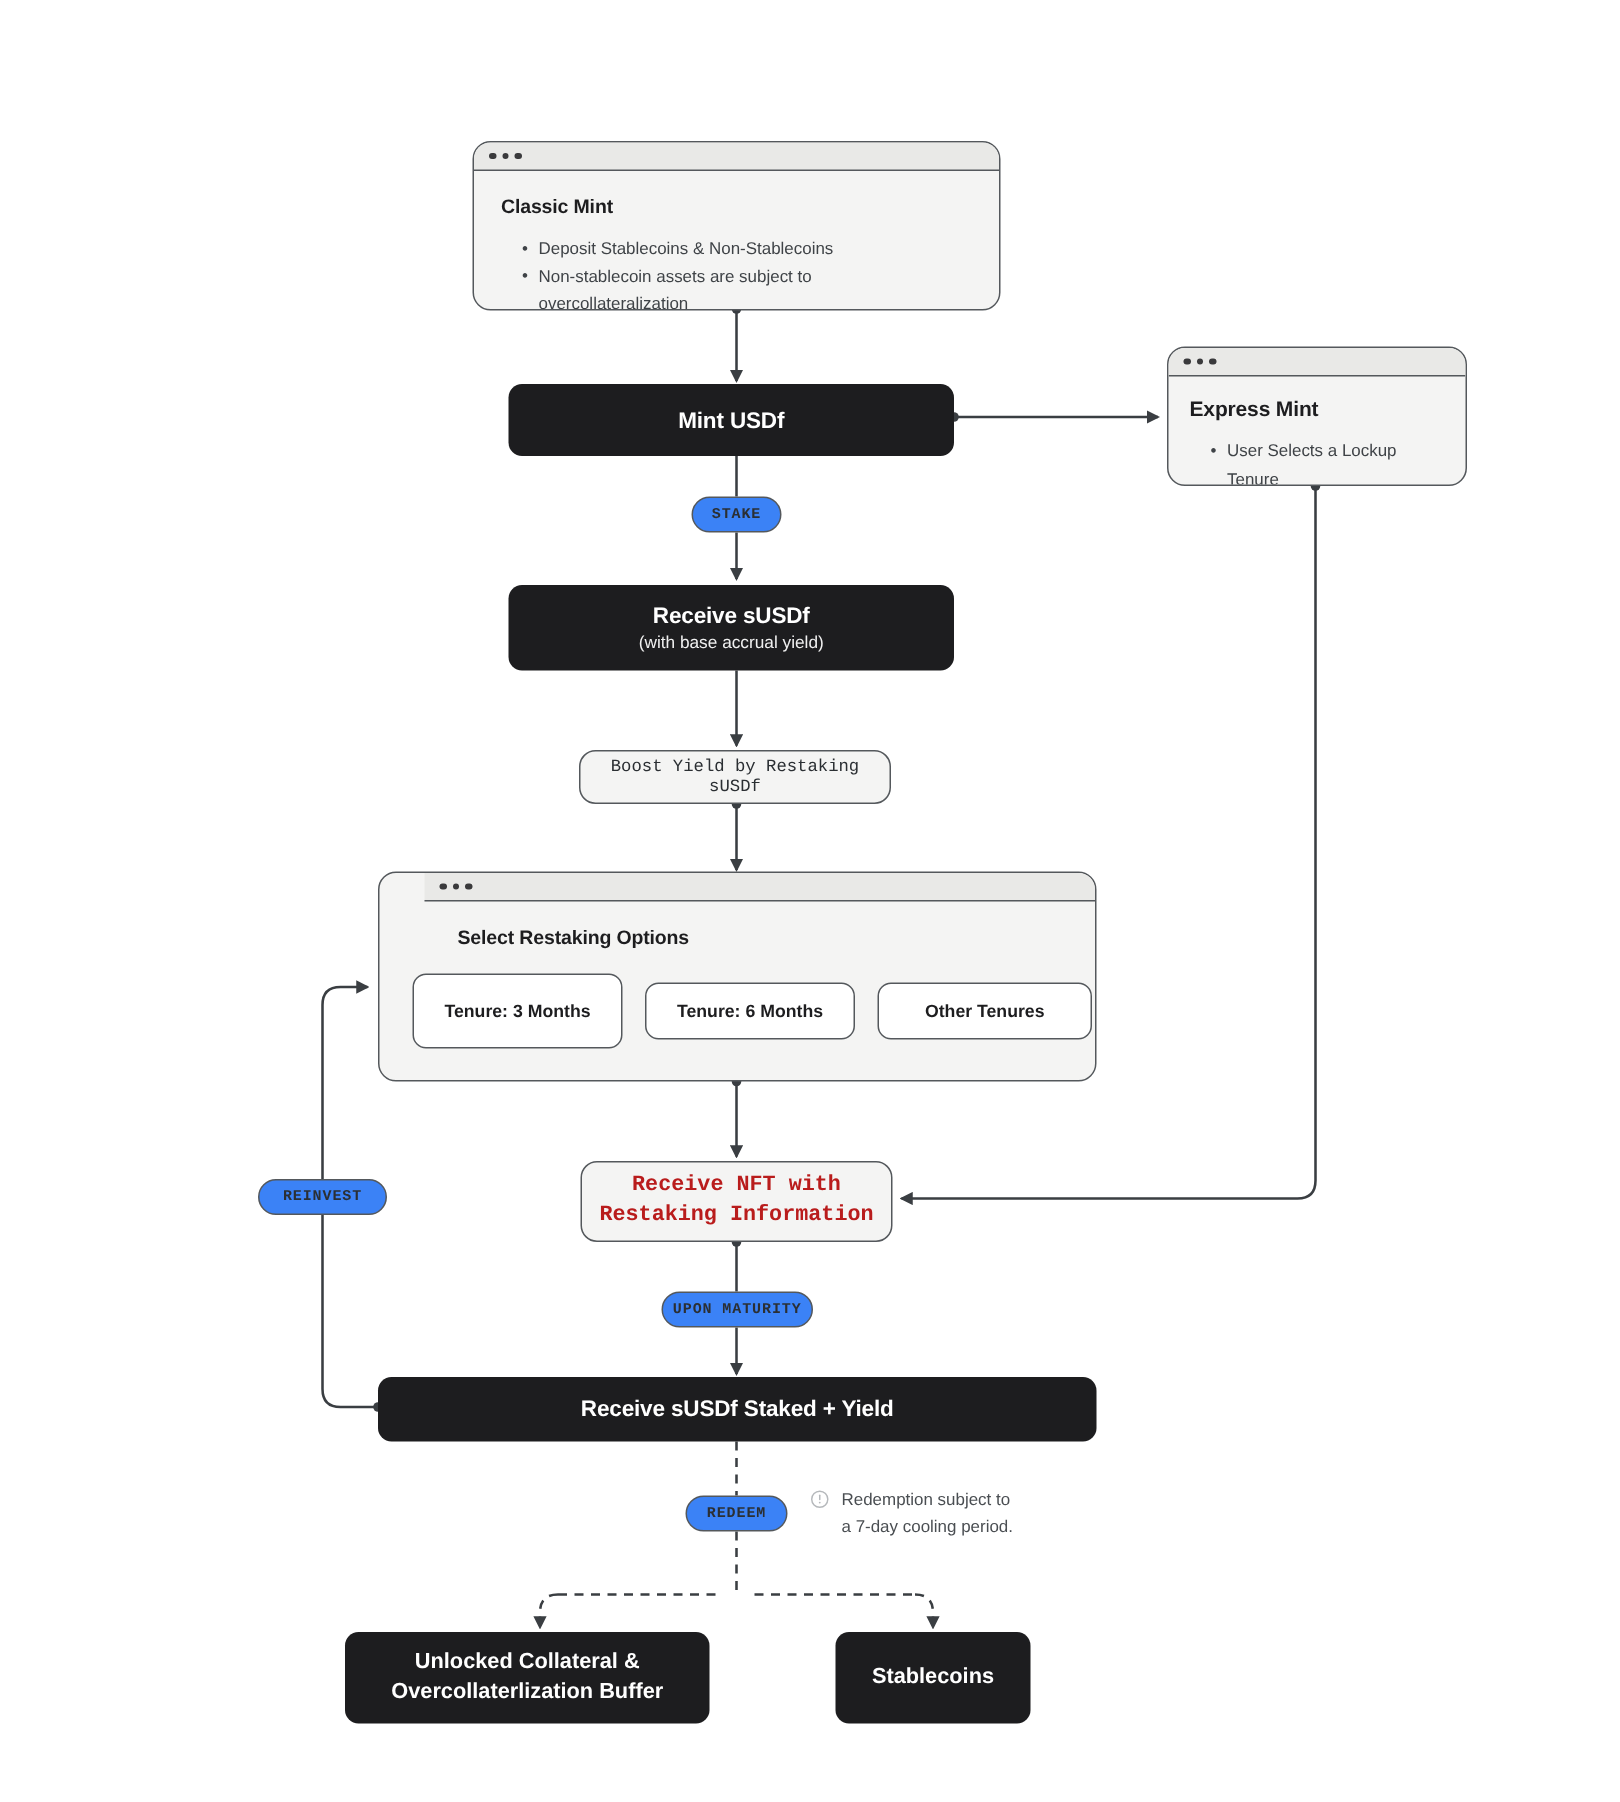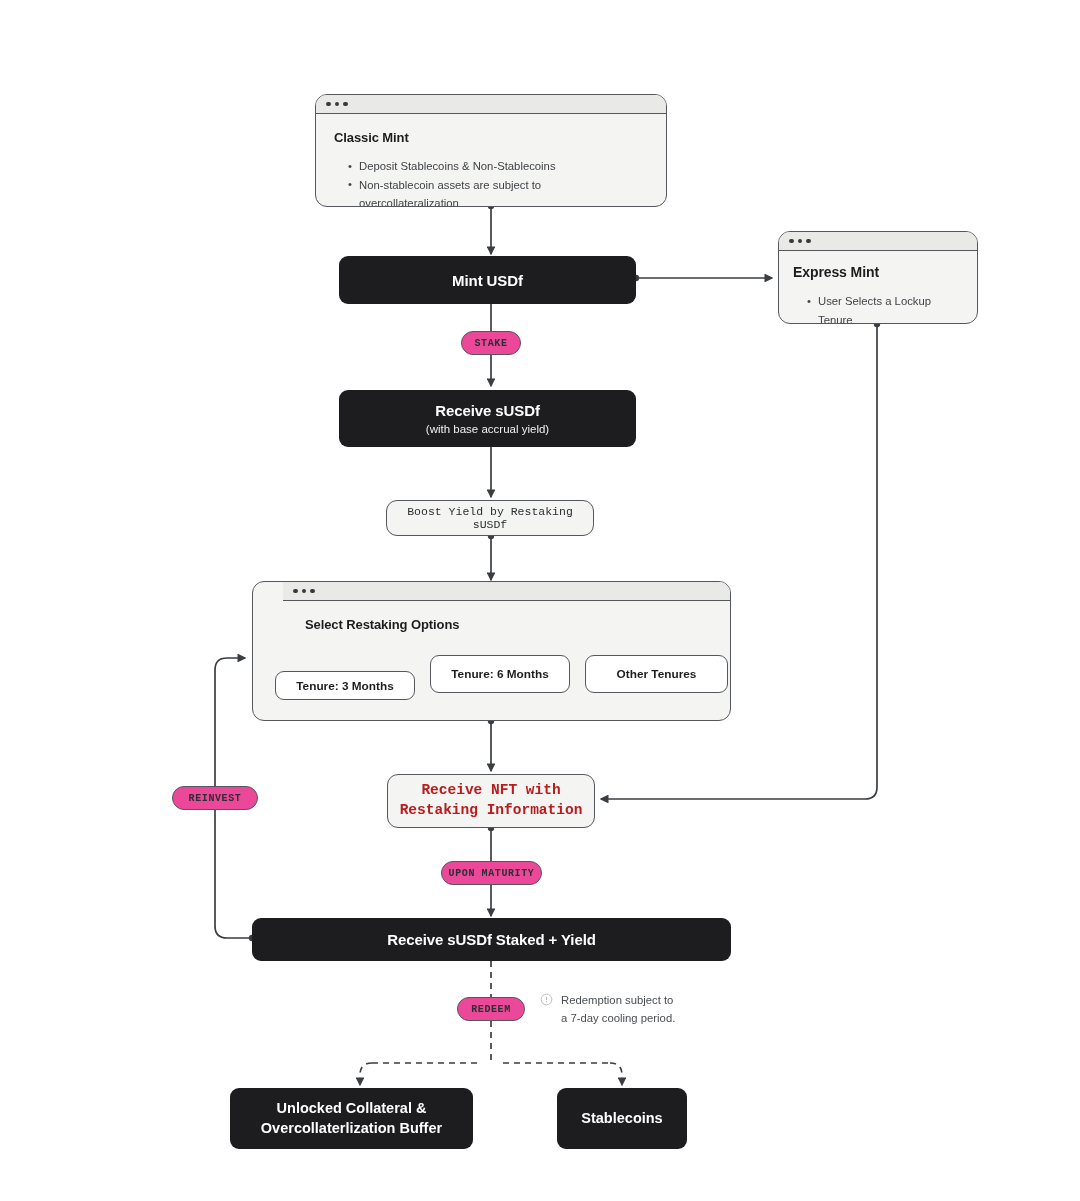--- a/index.html
+++ b/index.html
@@ -147,21 +147,21 @@
     justify-content: center;
     font-size: 11.8px;
     font-weight: bold;
     color: #1d1d1f;
     box-sizing: border-box;
   }
 
   
   .pill {
     position: absolute;
-    background: #ec4899;
+    background: #3b82f6;
     border: 1.6px solid #54585c;
     border-radius: 999px;
     display: flex;
     align-items: center;
     justify-content: center;
     font-family: "Liberation Mono", monospace;
     font-size: 10px;
     font-weight: bold;
     letter-spacing: 0.6px;
     color: #2b2f33;
@@ -286,21 +286,21 @@
 
   <div class="node card" style="left:252px; top:581px; width:479px; height:140px;padding-left:30px;">
     <div class="card-bar">
       <span class="dot"></span>
       <span class="dot"></span>
       <span class="dot"></span>
     </div>
     <div class="card-body" style="padding:16px 22px 0 22px;">
       <div class="card-title">Select Restaking Options</div>
     </div>
-    <div class="chip" style="left:22px; top:89px; width:140px; height:29px;">
+    <div class="chip" style="left:22px; top:67px; width:140px; height:50px;">
       <span>Tenure: 3 Months</span>
     </div>
     <div class="chip" style="left:177px; top:73px; width:140px; height:38px;">
       <span>Tenure: 6 Months</span>
     </div>
     <div class="chip" style="left:332px; top:73px; width:143px; height:38px;">
       <span>Other Tenures</span>
     </div>
   </div>
 

